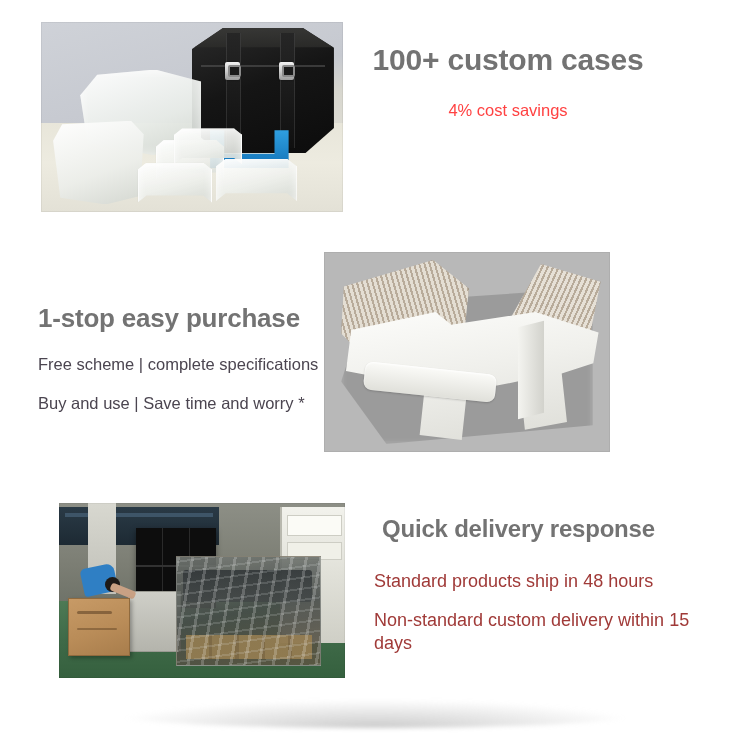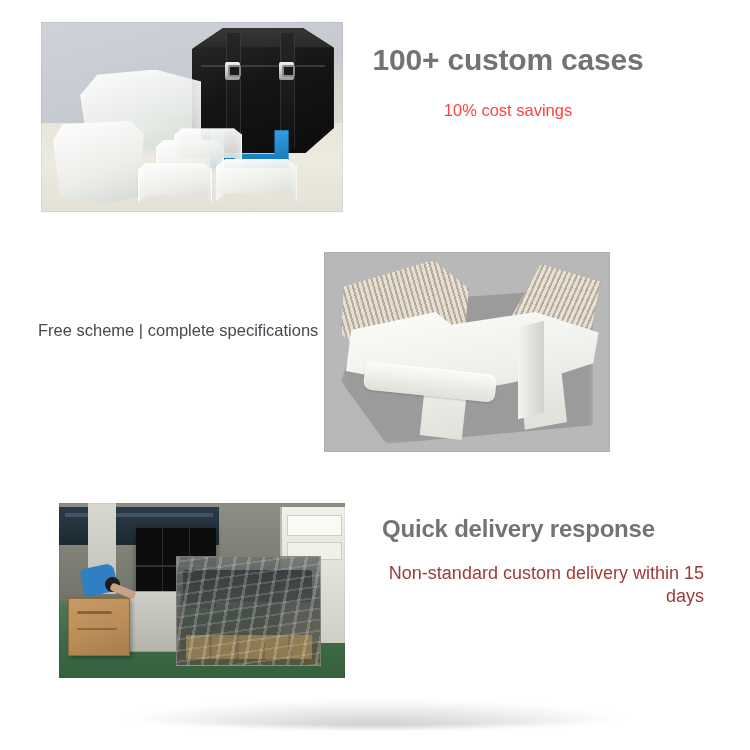--- a/index.html
+++ b/index.html
@@ -387,36 +387,38 @@
     <div class="p1-bigtray2"></div>
     <div class="p1-tray" style="left:38%;top:62%;width:22%;height:20%;"></div>
     <div class="p1-tray" style="left:44%;top:56%;width:22%;height:18%;"></div>
     <div class="p1-tray" style="left:32%;top:74%;width:24%;height:20%;"></div>
     <div class="p1-tray" style="left:58%;top:72%;width:26%;height:21%;"></div>
     <div class="p3-border-inner"></div>
   </div>
 
   <div class="textblock" id="sec1-text">
     <div class="heading">100+ custom cases</div>
-    <div class="accent-line" style="color:#ff4242;">10% cost savings</div>
+    <div class="accent-line" style="color:#ff4242;">4% cost savings</div>
   </div>
 
   <div class="photo" id="sec2-photo">
     <div class="p2-bg"></div>
     <div class="p2-shadow"></div>
     <div class="p2-comb"></div>
     <div class="p2-comb2"></div>
     <div class="p2-frame"></div>
     <div class="p2-handle"></div>
     <div class="p2-rail"></div>
     <div class="p3-border-inner"></div>
   </div>
 
   <div class="textblock" id="sec2-text">
+    <div class="heading">1-stop easy purchase</div>
     <div class="body-line l1">Free scheme | complete specifications</div>
+    <div class="body-line l2">Buy and use | Save time and worry *</div>
   </div>
 
   <div class="photo" id="sec3-photo">
     <div class="p3-bg"></div>
     <div class="p3-wallback"></div>
     <div class="p3-floor"></div>
     <div class="p3-shelf"></div>
     <div class="p3-whitewall"></div>
     <div class="p3-darkpanels"></div>
     <div class="p3-rightstack"></div>
@@ -428,17 +430,18 @@
     <div class="p3-pallet">
       <div class="p3-pallet-dark"></div>
       <div class="p3-pallet-wood"></div>
       <div class="p3-wrap"></div>
     </div>
     <div class="p3-border-inner"></div>
   </div>
 
   <div class="textblock" id="sec3-text">
     <div class="heading">Quick delivery response</div>
-    <div class="accent-line a2" style="color:#a03a38;text-align:right;">Non-standard custom delivery within 15 days</div>
+    <div class="accent-line a1" style="color:#a03a38;">Standard products ship in 48 hours</div>
+    <div class="accent-line a2" style="color:#a03a38;">Non-standard custom delivery within 15 days</div>
   </div>
 
   <div id="bottom-shadow"></div>
 </div>
 
 </body></html>

